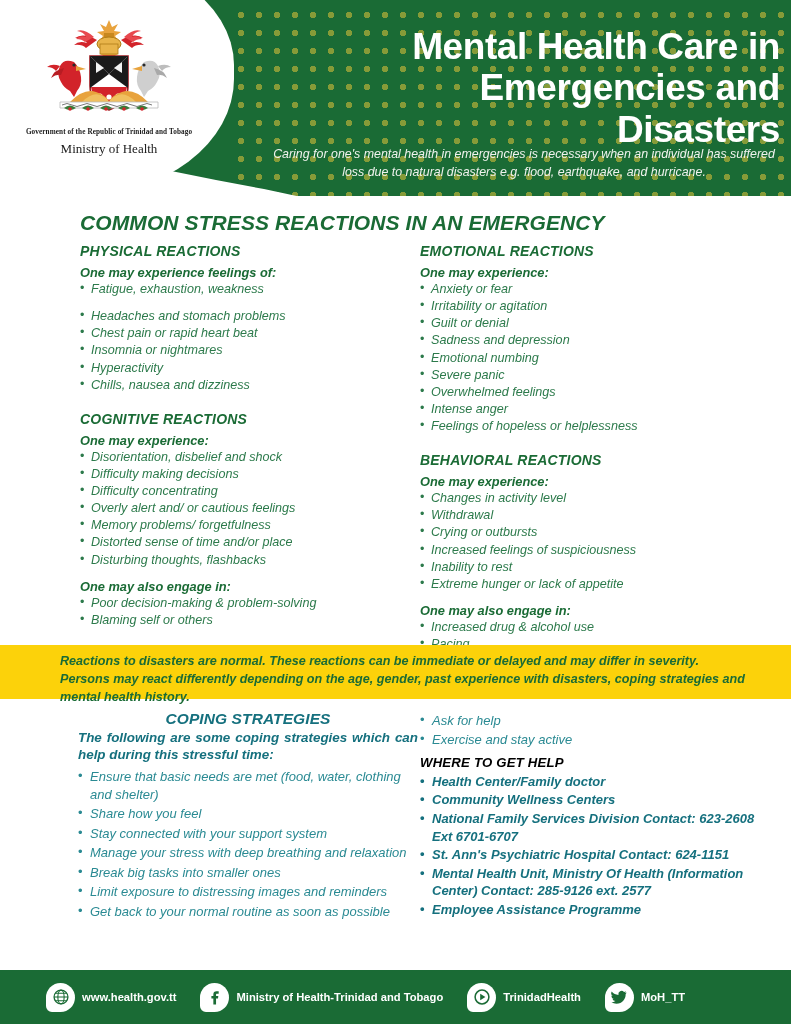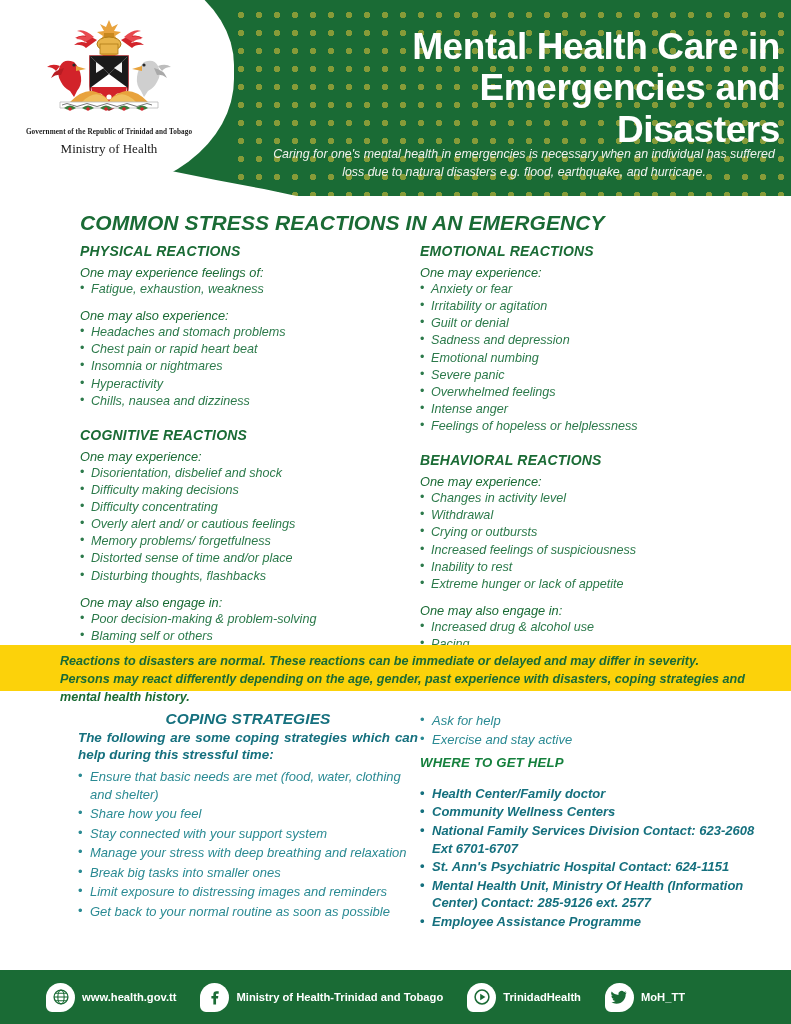--- a/index.html
+++ b/index.html
@@ -76,54 +76,54 @@
 
   .col{position:absolute;}
   .col-left{left:80px;top:243px;width:330px;}
   .col-right{left:420px;top:243px;width:345px;}
 
   .grp-head{
     color:#1a6b35;font-weight:700;font-style:italic;font-size:14px;
     letter-spacing:.2px;margin:0 0 6px 0;
   }
   .lead{
-    color:#1a6b35;font-weight:400;font-style:italic;font-size:12.8px;
+    color:#1a6b35;font-weight:700;font-style:italic;font-size:12.8px;
     margin:0 0 1px 0;
   }
   ul.items{list-style:none;margin:0 0 10px 0;padding:0;}
   ul.items li{
     color:#2c7a4b;font-style:italic;font-size:12.6px;line-height:1.36;
     padding-left:11px;position:relative;
   }
   ul.items li:before{
     content:"\2022";position:absolute;left:0;top:-1px;color:#2c7a4b;font-style:normal;
   }
   .gap{height:7px;}
 
   
   .banner{
-    position:absolute;left:0;top:645px;width:791px;height:46px;
+    position:absolute;left:0;top:645px;width:791px;height:54px;
     background:#fcd20a;
   }
   .banner p{
     margin:0;position:absolute;left:60px;top:8px;width:690px;
     color:#1a6b35;font-weight:700;font-style:italic;font-size:12.6px;line-height:1.42;
   }
 
   
   .col-left2{position:absolute;left:78px;top:710px;width:340px;}
   .col-right2{position:absolute;left:420px;top:712px;width:350px;}
 
   .teal-head{
     color:#15707e;font-weight:700;font-style:italic;font-size:15.5px;
     letter-spacing:.1px;margin:0 0 2px 0;text-align:center;
   }
   .teal-head-sm{
-    color:#15803d;font-weight:700;font-style:italic;font-size:13.2px;
-    letter-spacing:.2px;margin:5px 0 15px 0;
+    color:#000000;font-weight:700;font-style:italic;font-size:13.2px;
+    letter-spacing:.2px;margin:5px 0 3px 0;
   }
   .teal-lead{
     color:#15707e;font-weight:700;font-style:italic;font-size:13.4px;
     line-height:1.25;text-align:justify;margin:0 0 4px 0;
   }
   ul.teal{list-style:none;margin:0;padding:0;}
   ul.teal li{
     color:#2a8a93;font-style:italic;font-size:13px;line-height:1.42;
     padding-left:12px;position:relative;margin-bottom:1px;
   }
@@ -242,21 +242,20 @@
   <div class="section-title">COMMON STRESS REACTIONS IN AN EMERGENCY</div>
 
   <div class="col col-left">
 
     <div>
       <div class="grp-head">PHYSICAL REACTIONS</div>
       <div class="lead">One may experience feelings of:</div>
       <ul class="items">
         <li>Fatigue, exhaustion, weakness</li>
       </ul>
-      <div class="lead">One may also experience:</div>
       <ul class="items">
         <li>Headaches and stomach problems</li>
         <li>Chest pain or rapid heart beat</li>
         <li>Insomnia or nightmares</li>
         <li>Hyperactivity</li>
         <li>Chills, nausea and dizziness</li>
       </ul>
     </div>
 
     <div class="gap"></div>

